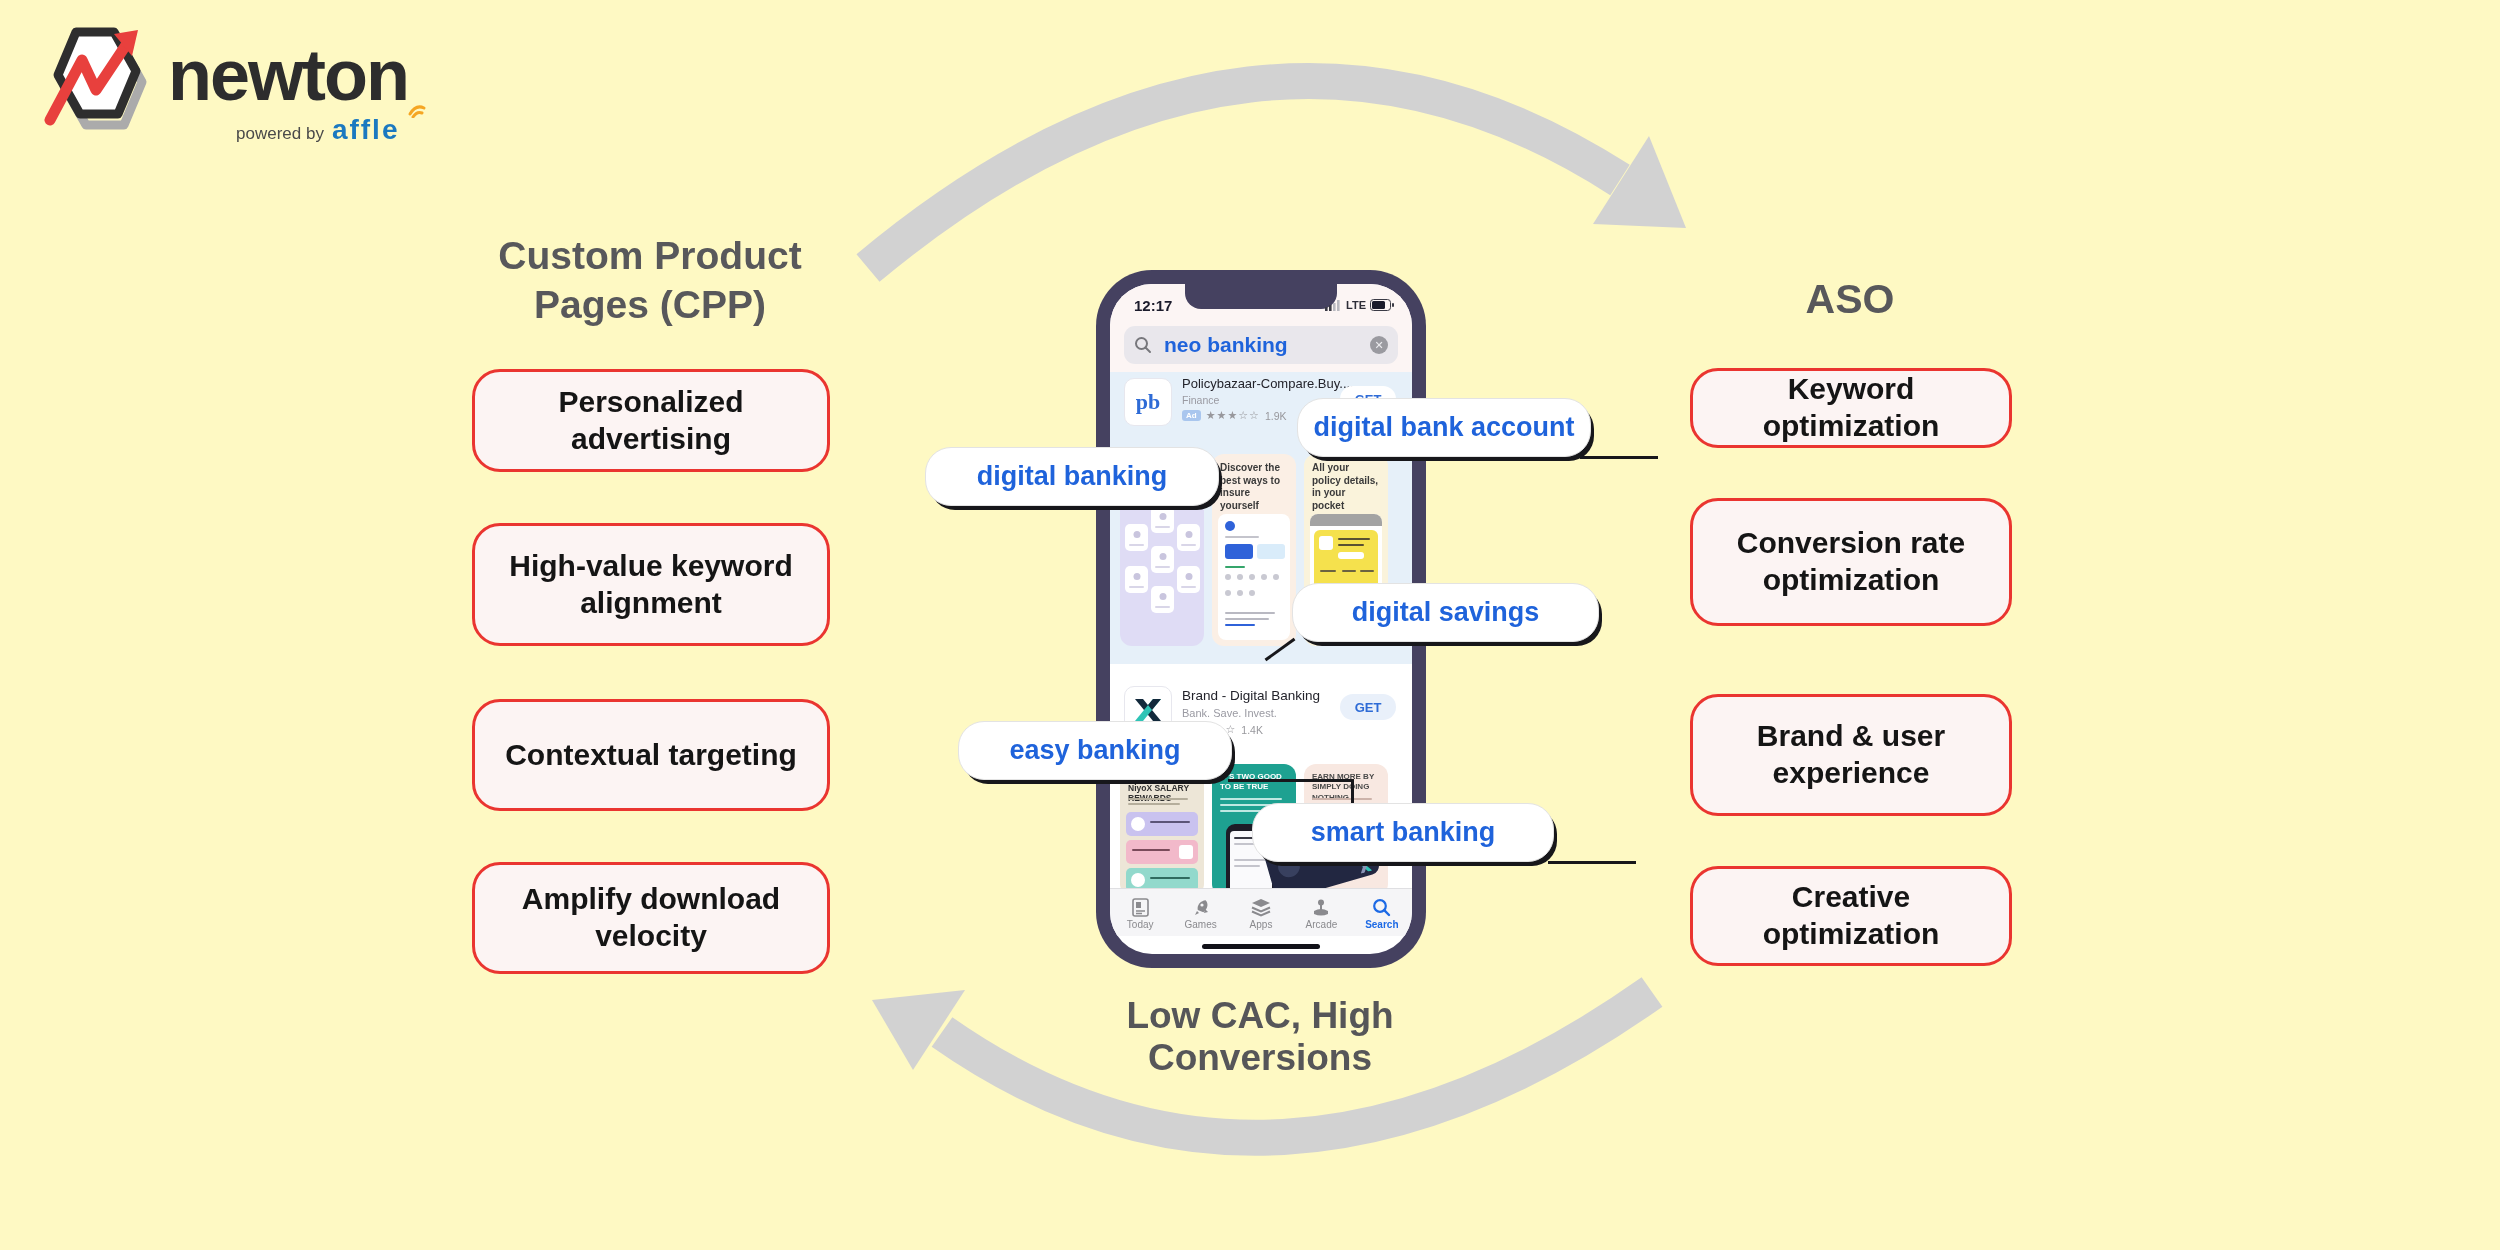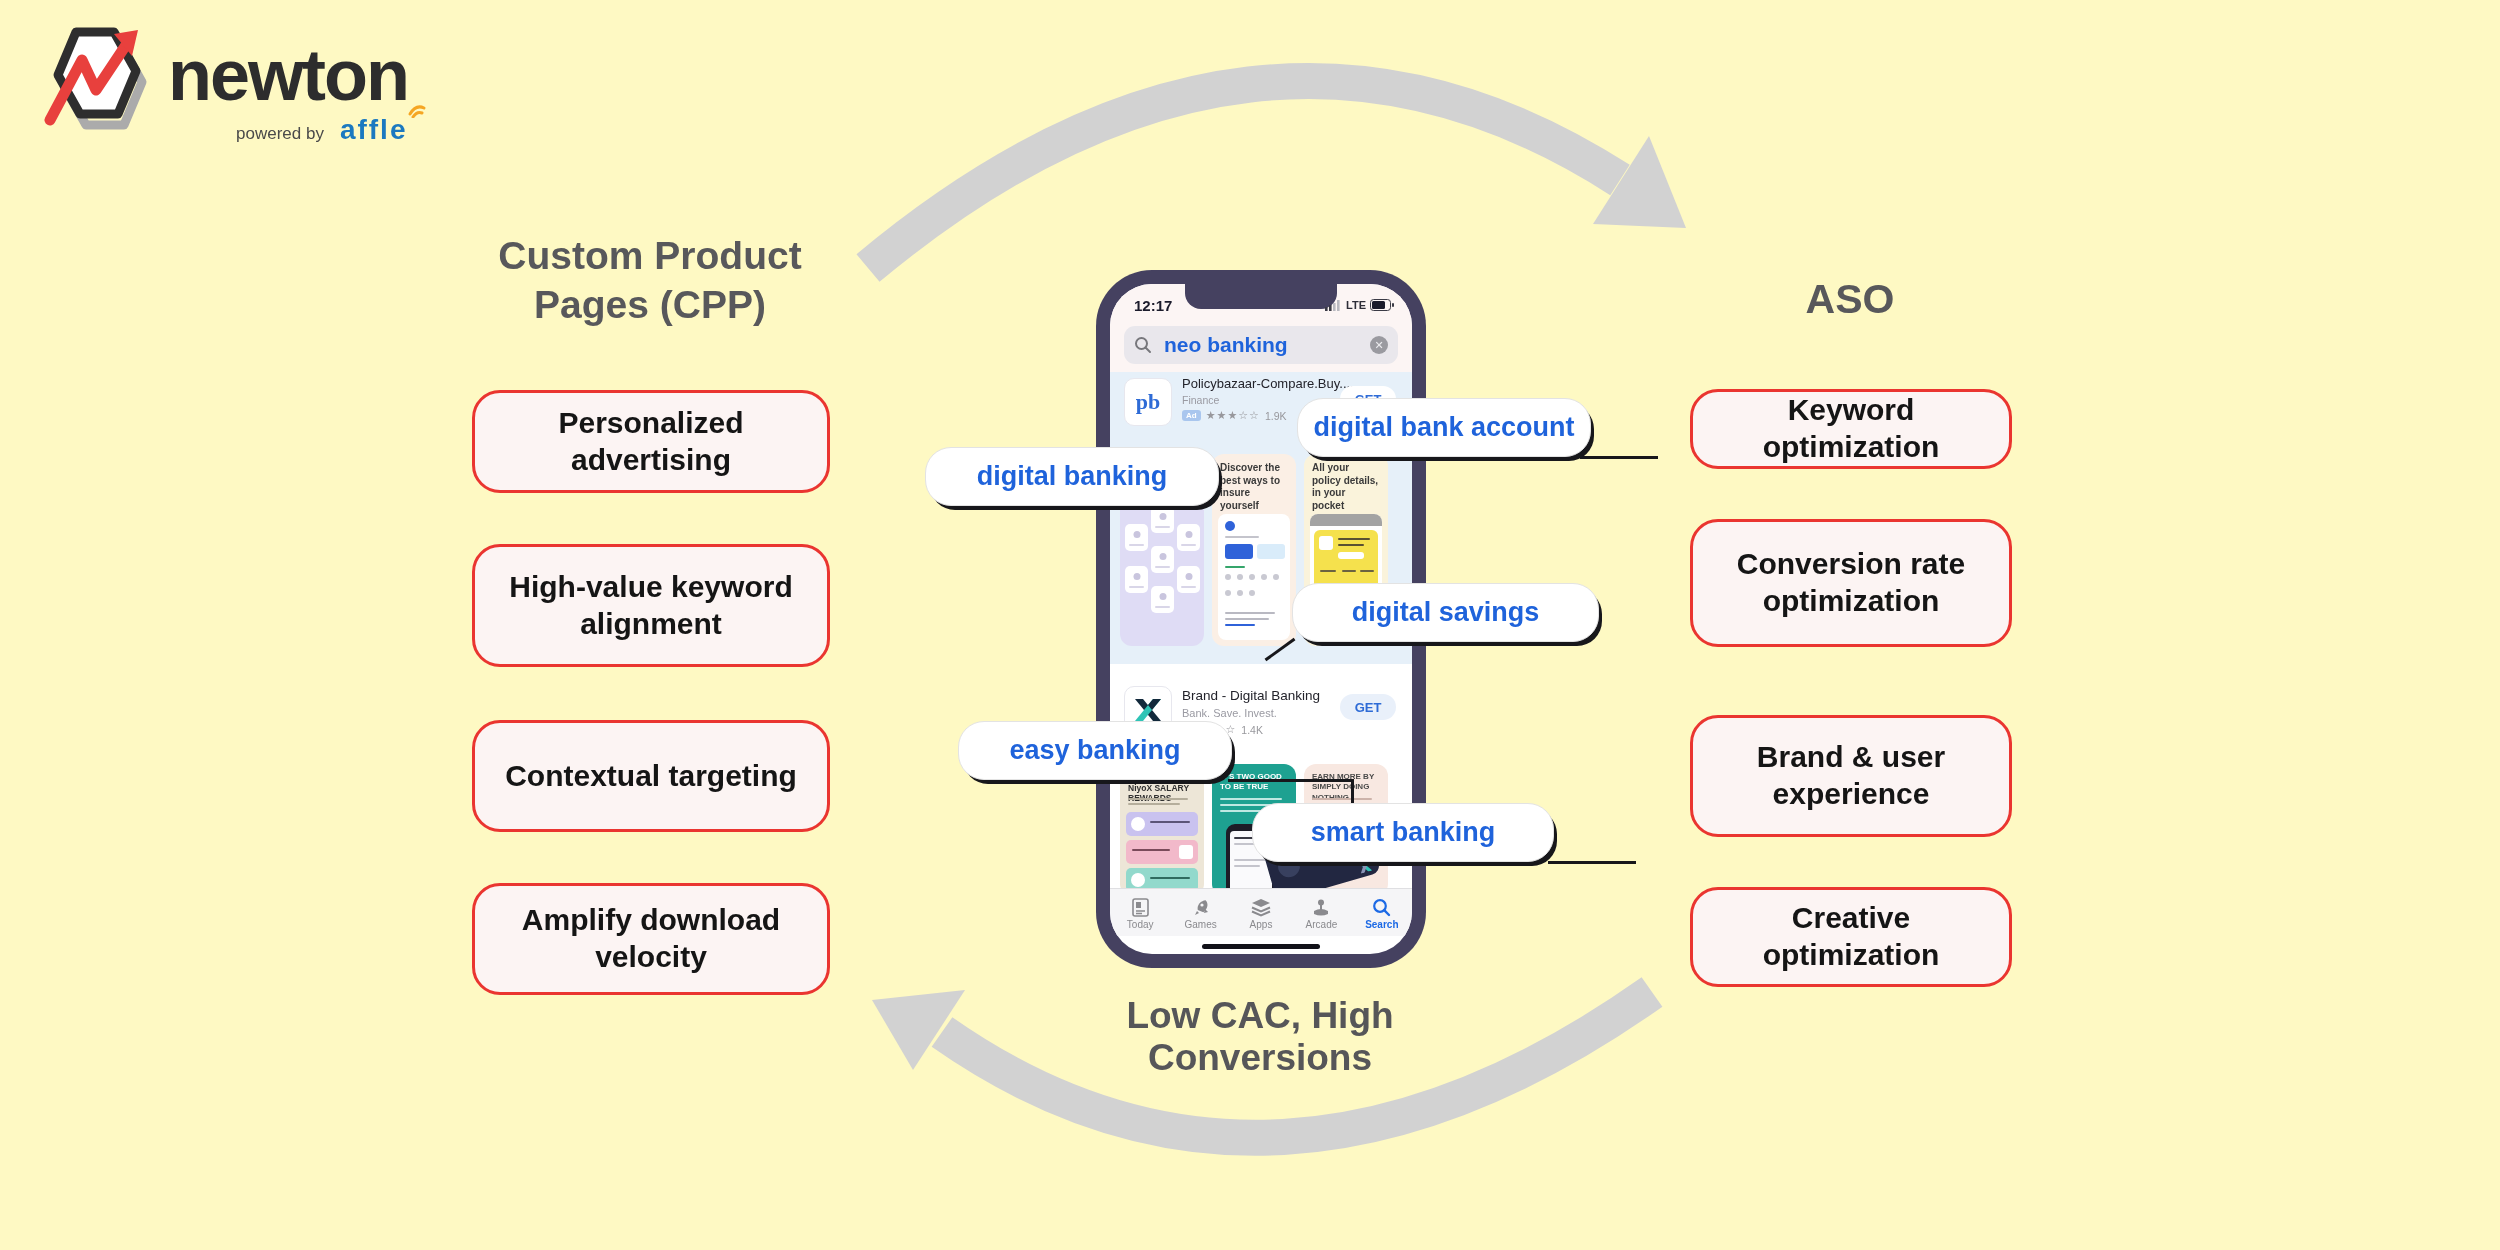--- a/index.html
+++ b/index.html
@@ -4,21 +4,21 @@
 <style>
   html,body{margin:0;padding:0;background:#ffffff;}
   #canvas{position:relative;width:2500px;height:1250px;background:#fef9c3;overflow:hidden;
           font-family:"Liberation Sans",sans-serif;}
   .abs{position:absolute;}
   
   .col-title{position:absolute;text-align:center;font-weight:bold;color:#58585B;font-size:39px;line-height:1.25;}
   
   .rbox{position:absolute;background:#FCF4F3;border:3px solid #EA3530;border-radius:28px;
         display:flex;align-items:center;justify-content:center;text-align:center;
-        font-weight:bold;color:#151515;font-size:30px;line-height:1.22;padding:0 20px;box-sizing:border-box;margin-top:21px;}
+        font-weight:bold;color:#151515;font-size:30px;line-height:1.22;padding:0 20px;box-sizing:border-box;}
   
   .callout{position:absolute;background:#ffffff;border:1px solid #E3E3E3;border-radius:26px;
            display:flex;align-items:center;justify-content:center;
            font-weight:bold;font-size:27px;color:#1F63DB;
            box-shadow:4px 5px 0 -1px #17171B;z-index:40;}
   .tail{position:absolute;background:#17171B;z-index:39;}
   
   #phone{position:absolute;left:1096px;top:270px;width:330px;height:698px;background:#454160;border-radius:56px;z-index:20;}
   #screen{position:absolute;left:14px;top:14px;width:302px;height:670px;background:#ffffff;border-radius:42px;overflow:hidden;}
   .strip-pink{position:absolute;left:0;top:0;width:302px;height:90px;background:#FCF5F4;}
@@ -46,21 +46,21 @@
   </svg>
 
   <div class="abs" style="left:36px;top:16px;width:360px;height:130px;z-index:5;">
     <svg class="abs" style="left:0;top:4px;" width="122" height="122" viewBox="0 0 122 122">
       <path d="M40 16 L78 16 L100 55 L82 98 L44 98 L22 59 Z" fill="none" stroke="#ABABAB" stroke-width="9" stroke-linejoin="round" transform="translate(6,7)"></path>
       <path d="M40 12 L78 12 L100 51 L82 94 L44 94 L22 55 Z" fill="#ffffff" stroke="#2E2E2E" stroke-width="9" stroke-linejoin="round"></path>
       <path d="M14 100 L46 40 L60 70 L92 22" fill="none" stroke="#E8403D" stroke-width="11" stroke-linecap="round" stroke-linejoin="round"></path>
       <polygon points="78,14 102,10 96,36" fill="#E8403D"></polygon>
     </svg>
     <div class="abs" style="left:132px;top:18px;font-size:72px;font-weight:bold;color:#2D2D2D;letter-spacing:-2px;">newton</div>
-    <div class="abs" style="left:200px;top:98px;width:180px;display:flex;align-items:baseline;gap:16px;">
+    <div class="abs" style="left:200px;top:98px;width:180px;display:flex;align-items:baseline;gap:8px;">
       <span style="font-size:17px;color:#4A4A4A;">powered by</span>
       <span style="position:relative;font-size:28px;font-weight:bold;color:#1B79C0;letter-spacing:2px;">affle</span>
       <svg class="abs" style="right:-12px;top:-14px;" width="22" height="18" viewBox="0 0 22 18">
         <path d="M4 14 Q10 4 18 8" stroke="#F5A623" stroke-width="3" fill="none" stroke-linecap="round"></path>
         <path d="M7 17 Q11 11 16 13" stroke="#F5A623" stroke-width="3" fill="none" stroke-linecap="round"></path>
       </svg>
     </div>
   </div>
 
   <div class="col-title" style="left:470px;top:232px;width:360px;">Custom Product Pages (CPP)</div>

